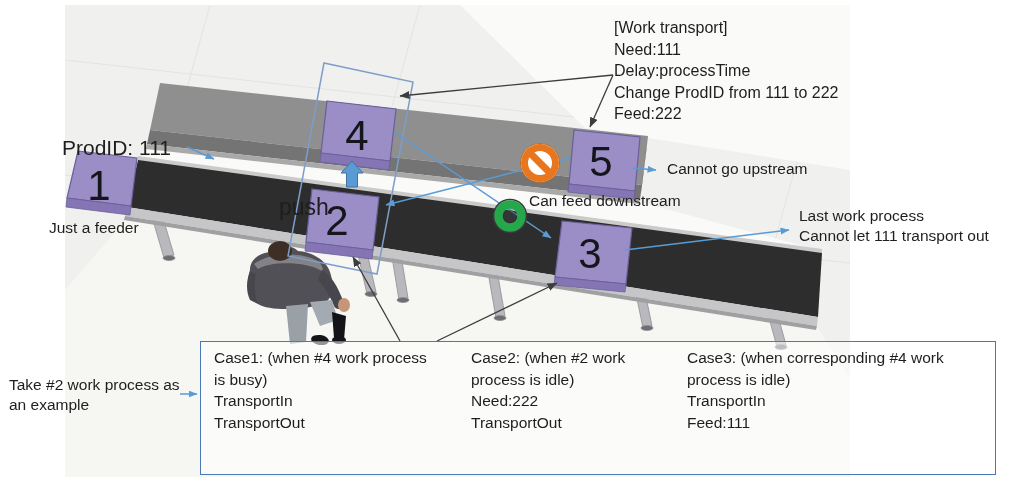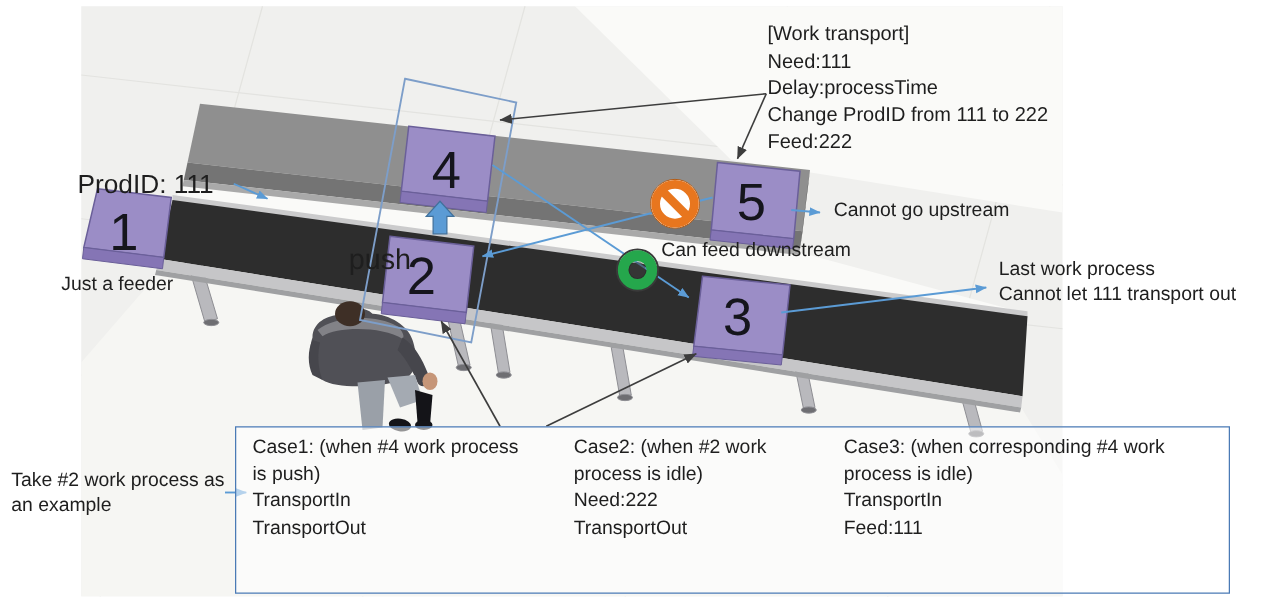--- a/index.html
+++ b/index.html
@@ -7,21 +7,21 @@
     position:relative;width:1024px;height:481px;overflow:hidden;
     background:#ffffff;font-family:"Liberation Sans",sans-serif;color:#1e1e1e;
   }
   .stage svg{position:absolute;left:0;top:0;}
   .txt{position:absolute;white-space:nowrap;line-height:1.32;}
   .t15{font-size:15.5px;}
   .t16{font-size:16px;line-height:21.5px;}
   .prodid{font-size:21px;}
   .push{font-size:23px;}
   .casebox{
-    position:absolute;left:188px;top:341px;width:796px;height:134px;
+    position:absolute;left:200px;top:341px;width:796px;height:134px;
     border:1.6px solid #4a7ab5;background:rgba(255,255,255,0.55);box-sizing:border-box;
   }
   .casecol{position:absolute;top:5px;font-size:15.5px;line-height:21.5px;white-space:nowrap;}
   .c1{left:13px;} .c2{left:270px;} .c3{left:486px;}
 </style>
 </head>
 <body>
 
 <div class="stage">
 
@@ -174,21 +174,21 @@
 </div>
 
 <div class="txt t15" style="left:9px;top:375px;">
   <div>Take #2 work process as</div>
   <div>an example</div>
 </div>
 
 <div class="casebox">
   <div class="casecol c1">
     <div>Case1: (when #4 work process</div>
-    <div>is push)</div>
+    <div>is busy)</div>
     <div>TransportIn</div>
     <div>TransportOut</div>
   </div>
   <div class="casecol c2">
     <div>Case2: (when #2 work</div>
     <div>process is idle)</div>
     <div>Need:222</div>
     <div>TransportOut</div>
   </div>
   <div class="casecol c3">

